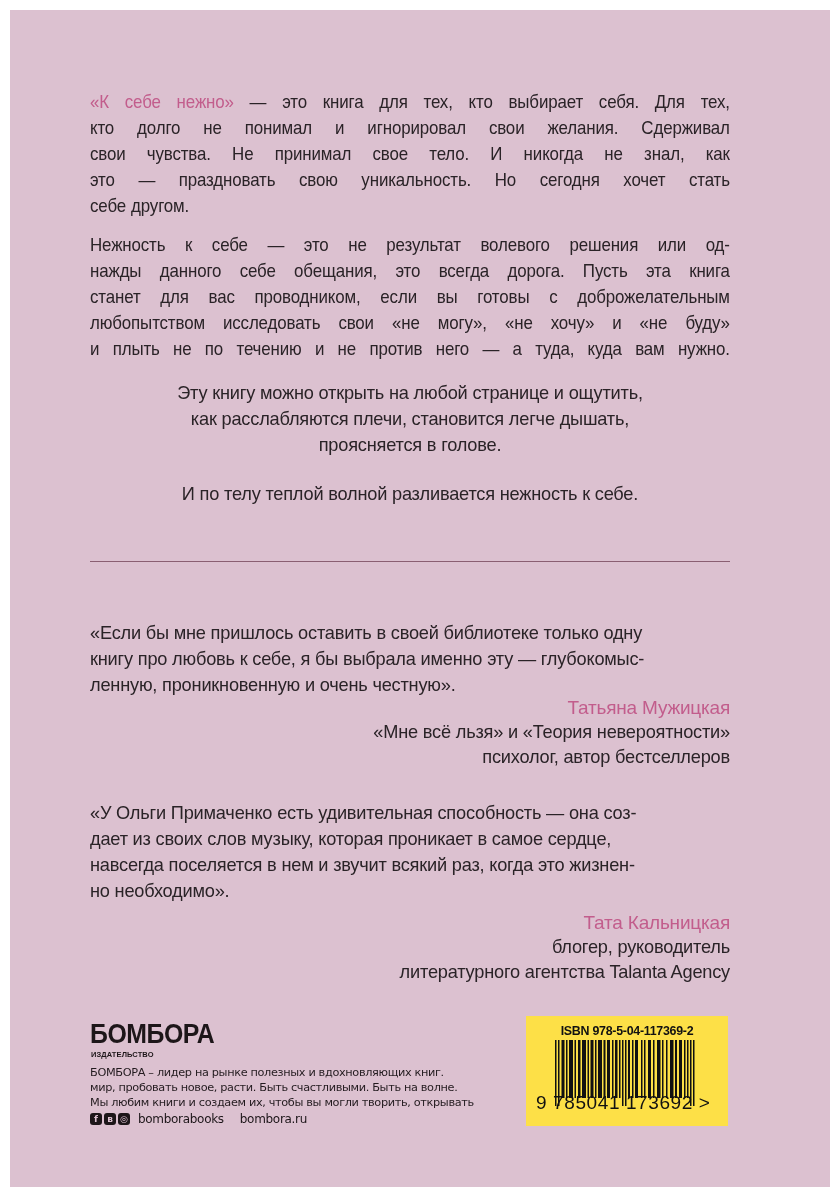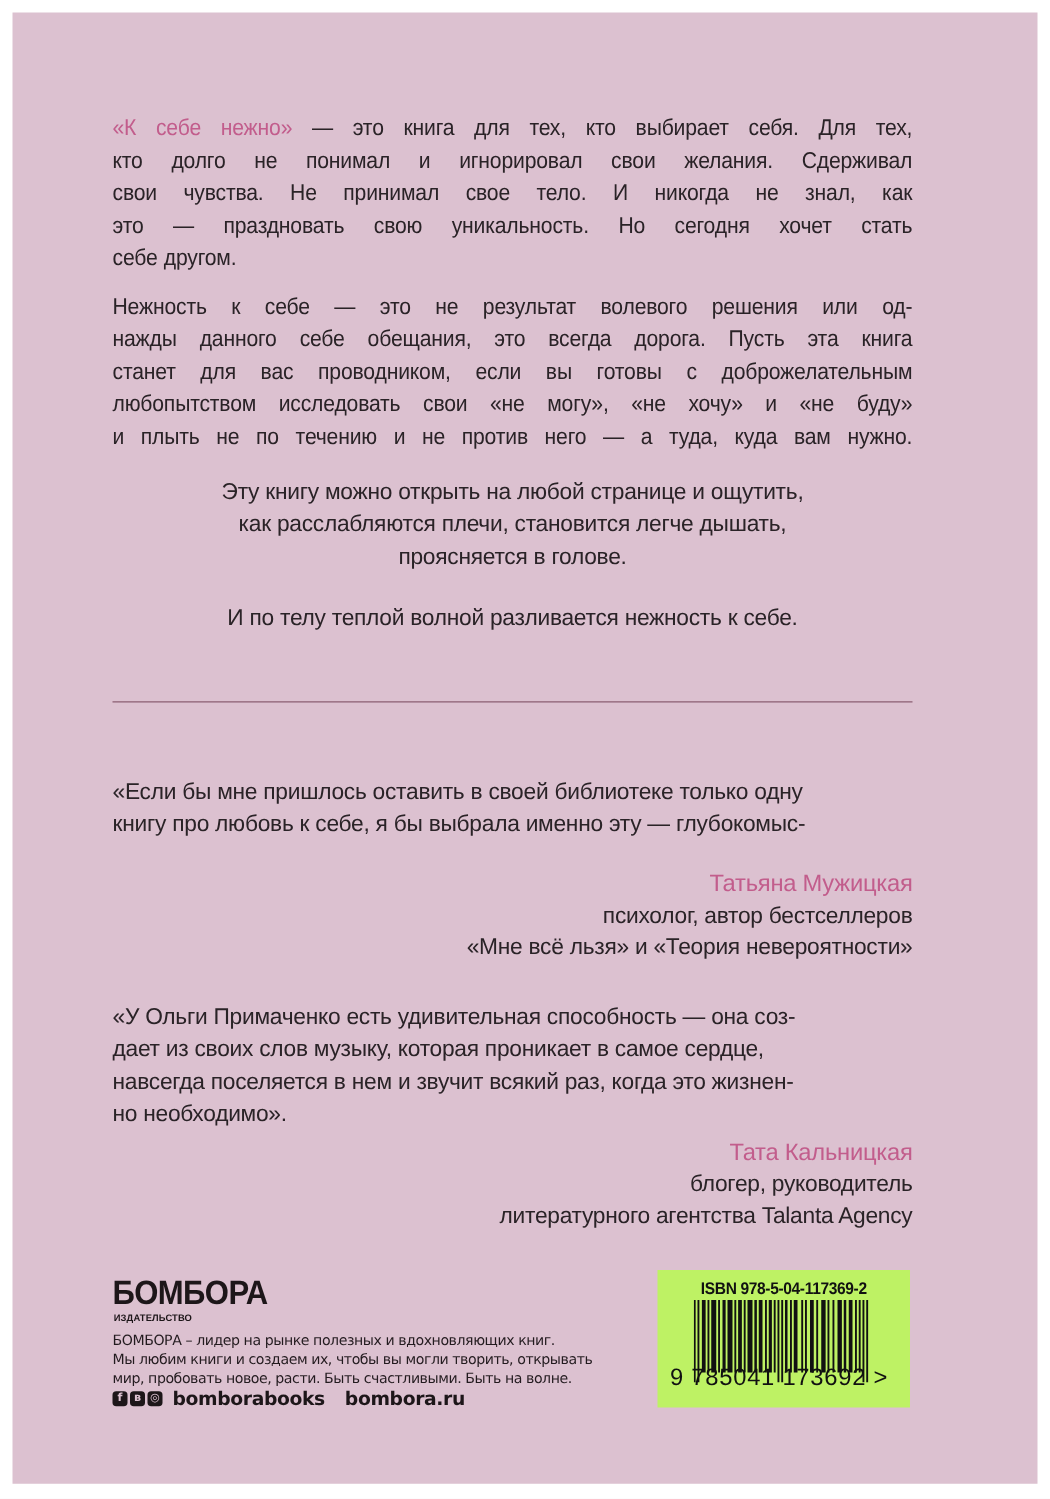--- a/index.html
+++ b/index.html
@@ -133,36 +133,35 @@
     background: #1d1619;
     border-radius: 3px;
     color: #dcc1d0;
     font-size: 9px;
     font-weight: bold;
     line-height: 12px;
     text-align: center;
     font-family: "DejaVu Sans", sans-serif;
   }
   .soc-link {
-    font-size: 15px;
+    font-size: 12px;
     font-family: "DejaVu Sans", sans-serif;
     color: #1d1619;
     letter-spacing: -0.3px;
-    font-weight: bold;
   }
   .soc-link.first { margin-left: 6px; }
   .soc-link.second { margin-left: 14px; text-align: center; }
 
   .barcode-box {
     position: absolute;
     left: 526px;
     top: 1016px;
     width: 202px;
     height: 110px;
-    background: #bef264;
+    background: #fde047;
   }
   .isbn-text {
     position: absolute;
     left: 0;
     width: 100%;
     top: 7px;
     text-align: center;
     font-size: 13.5px;
     font-weight: bold;
     color: #111;
@@ -213,45 +212,46 @@
 </div>
 <div class="center-block" style="top:481px;">
   <span>И по телу теплой волной разливается нежность к себе.</span>
 </div>
 
 <div class="divider"></div>
 
 <div class="quote" style="top:620px;">
   <span class="q-line">«Если бы мне пришлось оставить в своей библиотеке только одну</span>
   <span class="q-line">книгу про любовь к себе,  я бы выбрала именно эту — глубокомыс-</span>
+  <span class="q-line">ленную, проникновенную и очень честную».</span>
 </div>
 <div class="attrib" style="top:695px;">
   <span class="name">Татьяна Мужицкая</span>
+  <span class="role">«Мне всё льзя» и «Теория невероятности»</span>
   <span class="role">психолог, автор бестселлеров</span>
-  <span class="role">«Мне всё льзя» и «Теория невероятности»</span>
 </div>
 
 <div class="quote" style="top:800px;">
   <span class="q-line">«У Ольги Примаченко есть удивительная способность — она соз-</span>
   <span class="q-line">дает из своих слов музыку, которая проникает в самое сердце,</span>
   <span class="q-line">навсегда поселяется в нем и звучит всякий раз, когда это жизнен-</span>
   <span class="q-line">но необходимо».</span>
 </div>
 <div class="attrib" style="top:910px;margin-left:32px;">
   <span class="name">Тата Кальницкая</span>
   <span class="role">блогер, руководитель</span>
   <span class="role">литературного агентства Talanta Agency</span>
 </div>
 
 <div class="logo-title">БОМБОРА</div>
 <div class="logo-sub">ИЗДАТЕЛЬСТВО</div>
 <div class="publisher-text">
   <span>БОМБОРА – лидер на рынке полезных и вдохновляющих книг.</span>
+  <span>мир, пробовать новое, расти. Быть счастливыми. Быть на волне.</span>
   <span>Мы любим книги и создаем их, чтобы вы могли творить, открывать</span>
-  <span>мир, пробовать новое, расти. Быть счастливыми. Быть на волне.</span>
 </div>
 <div class="social-row">
   <span class="soc-icon">f</span>
   <span class="soc-icon">в</span>
   <span class="soc-icon">◎</span>
   <span class="soc-link first">bomborabooks</span>
   <span class="soc-link second">bombora.ru</span>
 </div>
 
 <div class="barcode-box">

